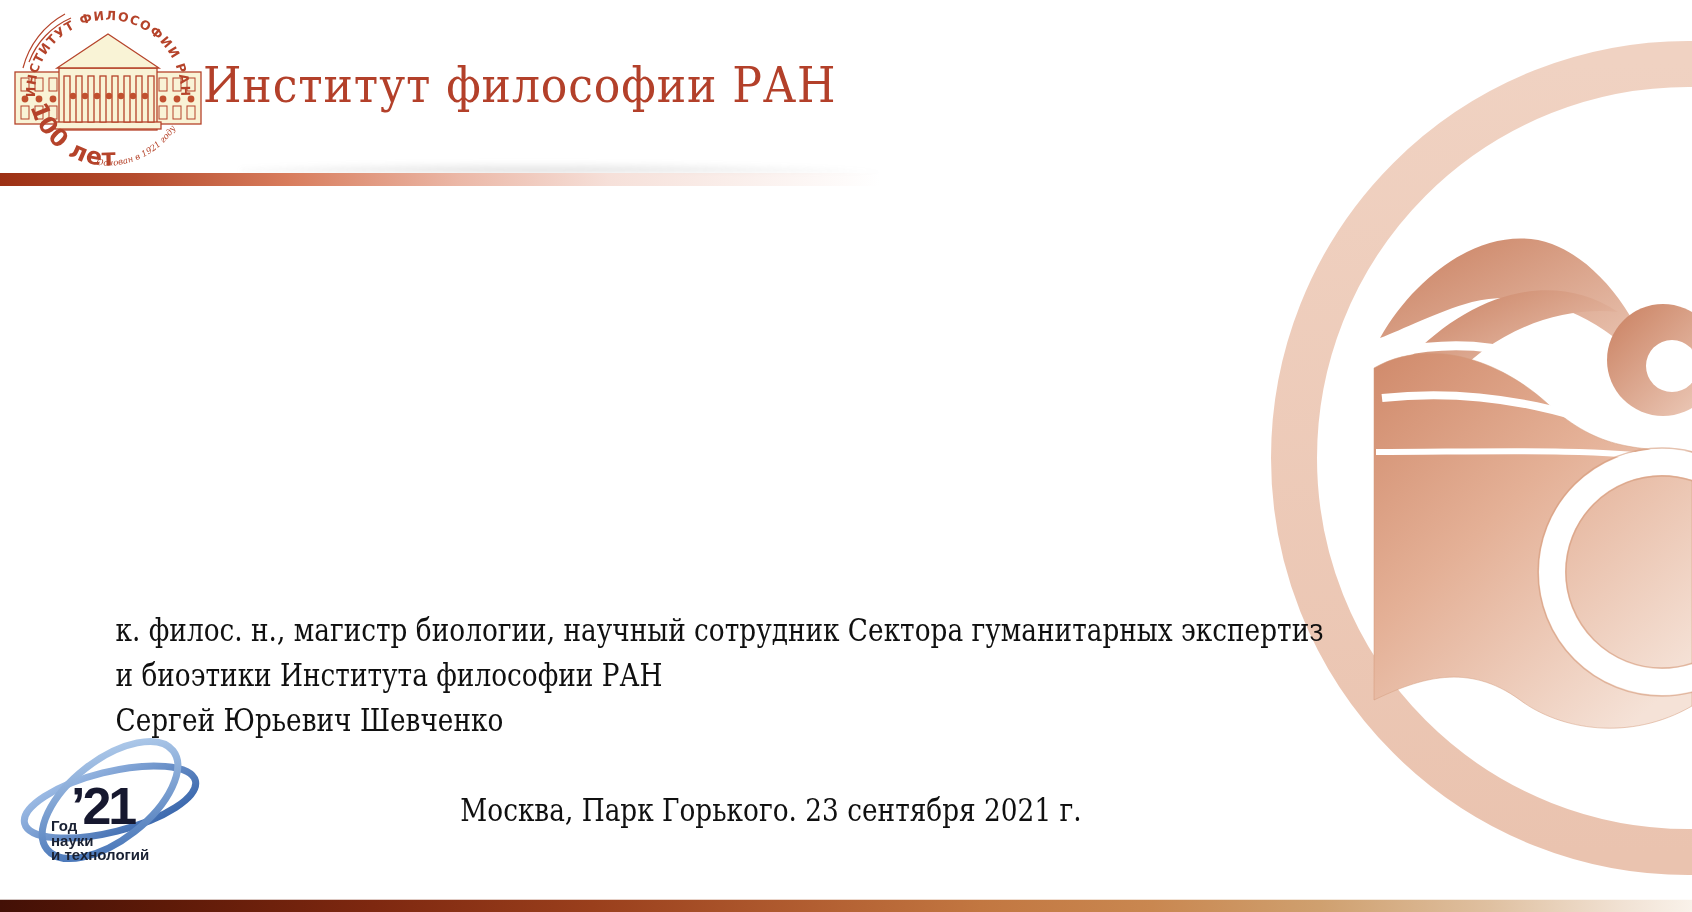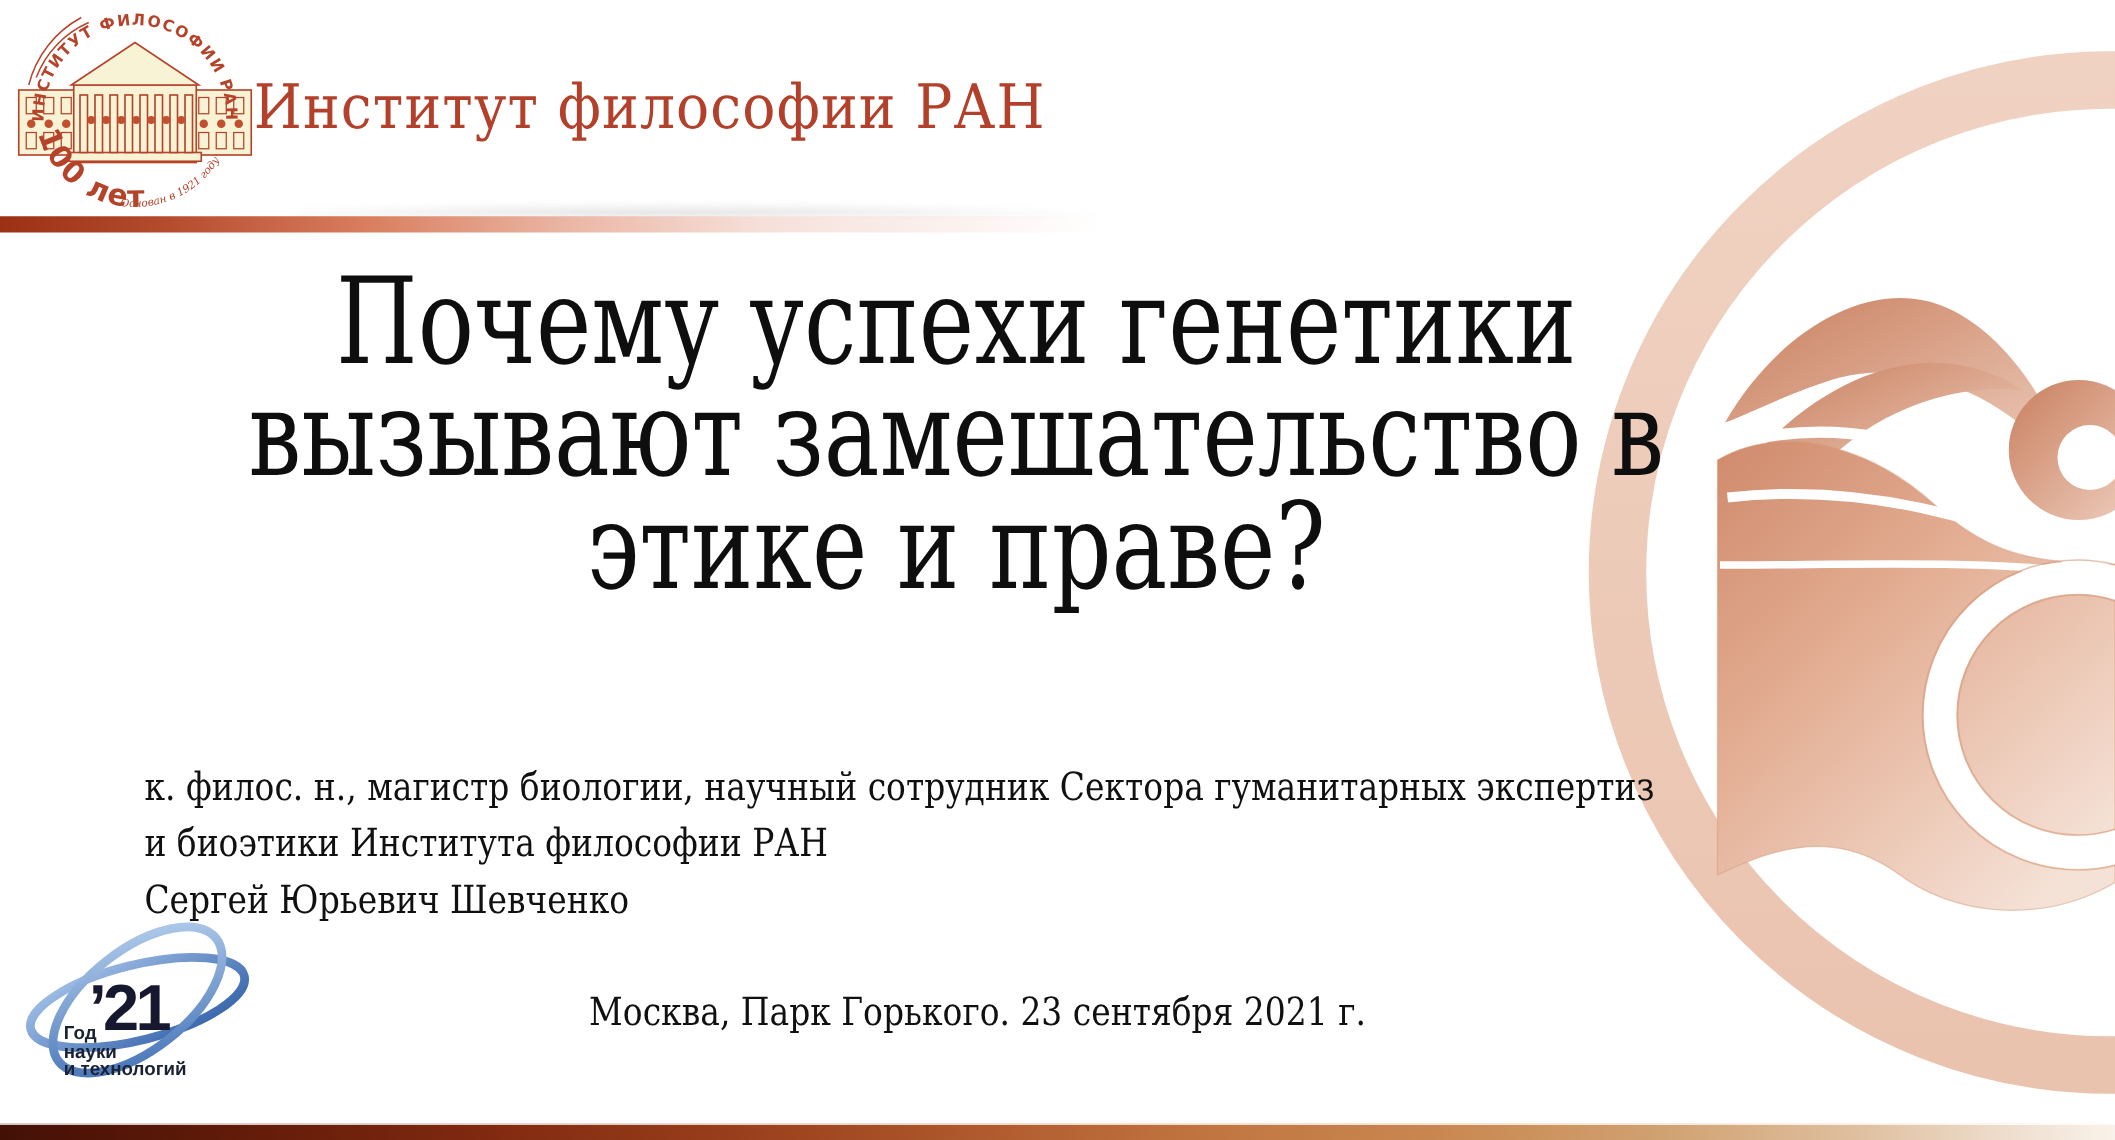--- a/index.html
+++ b/index.html
@@ -39,21 +39,21 @@
     position:absolute;left:0;top:212px;width:1530px;z-index:2;text-align:center;
     font-size:96px;line-height:90px;color:#0E0E0E;
   }
   .title .t-line{transform:scaleX(.78);transform-origin:center;}
   .subtitle{
     position:absolute;left:0;top:608px;width:1540px;z-index:2;text-align:left;
     font-size:31px;line-height:45px;color:#101010;
   }
   .subtitle .s-line{transform:scaleX(.85);transform-origin:center;}
   .date-line{
-    position:absolute;left:12px;top:788px;width:1540px;z-index:2;text-align:center;
+    position:absolute;left:1px;top:788px;width:1540px;z-index:2;text-align:center;
     font-size:31px;line-height:45px;color:#101010;
   }
   .date-line .s-line{transform:scaleX(.85);transform-origin:center;}
   
   .year-logo{position:absolute;left:15px;top:710px;width:190px;height:158px;z-index:2;}
   .year-logo text{font-family:"Liberation Sans","DejaVu Sans",sans-serif;}
   
   .iph-logo .arc-caps{font-family:"DejaVu Sans","Liberation Sans",sans-serif;font-weight:bold;}
   .iph-logo .script{font-family:"DejaVu Serif",serif;font-style:italic;}
 </style>
@@ -163,25 +163,20 @@
     <text class="script" font-size="8.5" fill="#B5432A">
       <textPath href="#arcBottom" startOffset="44%">Основан в 1921 году</textPath>
     </text>
   </svg>
 
   <div class="inst-name">Институт философии РАН</div>
 
   <div class="bar-shadow"></div>
   <div class="top-bar"></div>
 
-  <div class="title">
-    <div class="t-line">Почему успехи генетики</div>
-    <div class="t-line">вызывают замешательство в</div>
-    <div class="t-line">этике и праве?</div>
-  </div>
 
   <div class="subtitle">
     <div class="s-line">к. филос. н., магистр биологии, научный сотрудник Сектора гуманитарных экспертиз</div>
     <div class="s-line">и биоэтики Института философии РАН</div>
     <div class="s-line">Сергей Юрьевич Шевченко</div>
   </div>
 
   <div class="date-line">
     <div class="s-line">Москва, Парк Горького. 23 сентября 2021 г.</div>
   </div>

